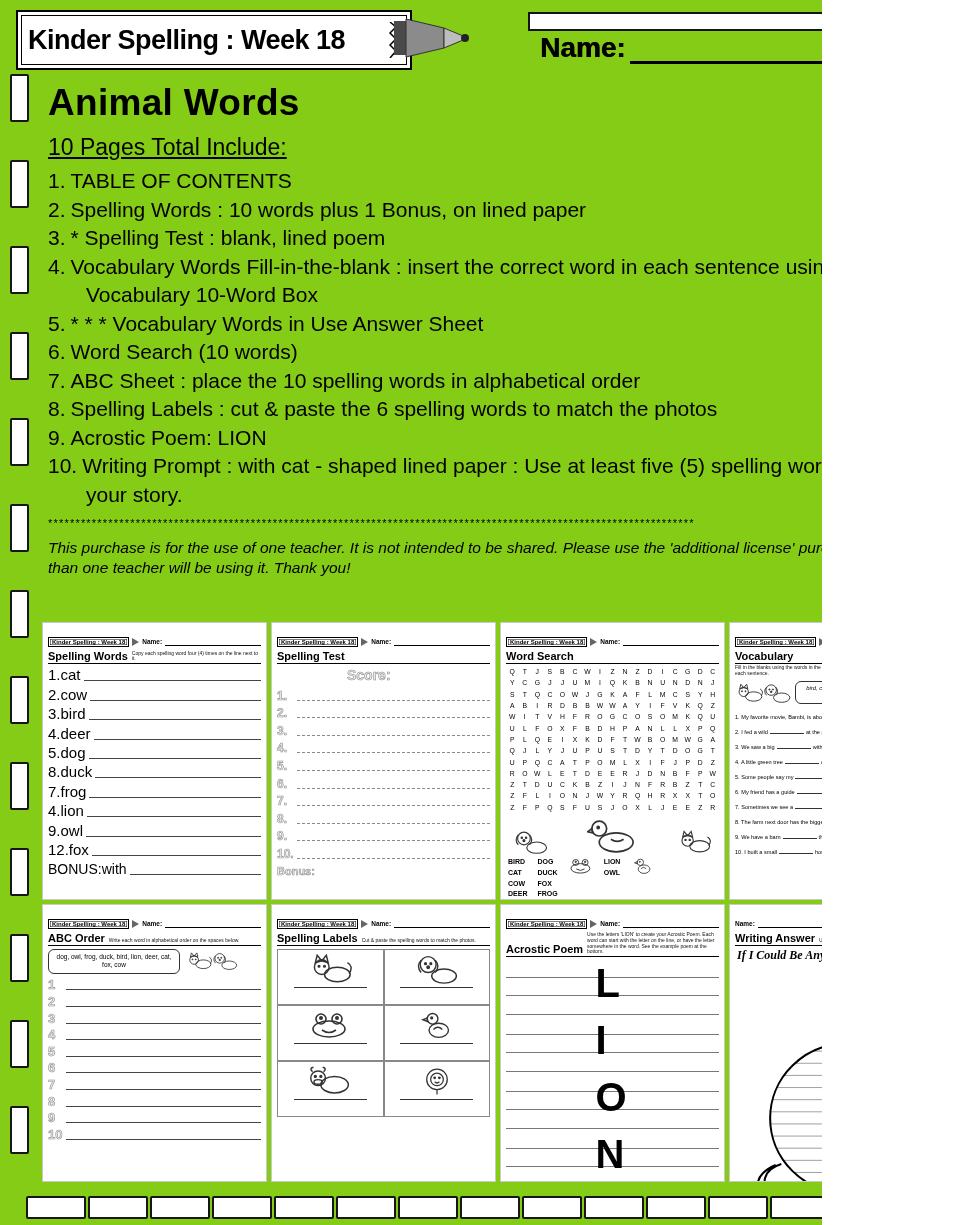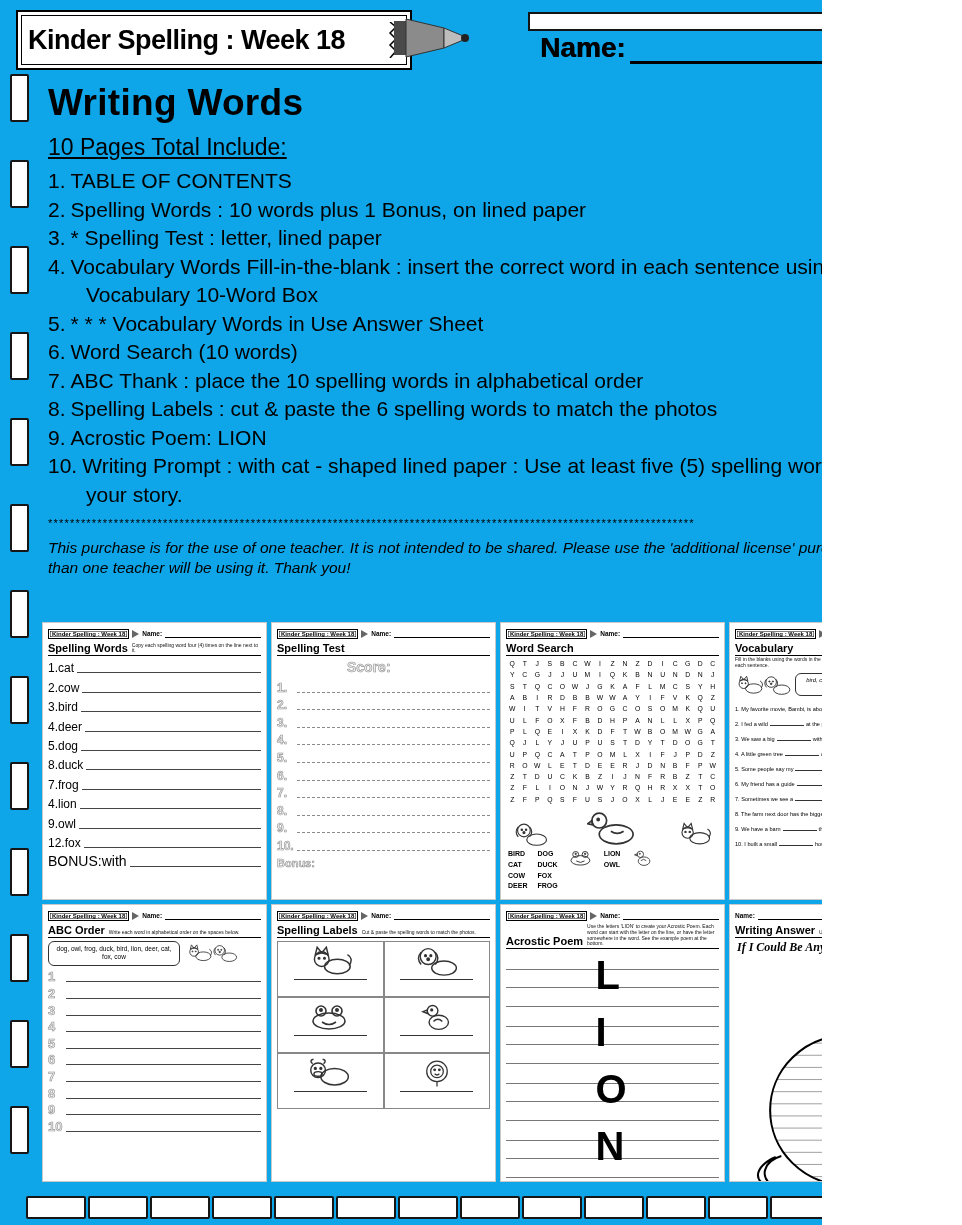--- a/index.html
+++ b/index.html
@@ -1,17 +1,17 @@
 <!DOCTYPE html>
 <html><head>
 <meta charset="utf-8">
 <style>
   html,body{margin:0;padding:0}
   body{width:962px;height:1225px;background:#fff;color:#000;font-family:"Liberation Sans",sans-serif}
-  .page{position:relative;width:822px;height:1225px;overflow:hidden;background:#0ea5e9}
+  .page{position:relative;width:822px;height:1225px;overflow:hidden;background:#84cc16}
 
   
   .brect{position:absolute;background:#fff;border:2px solid #161616;border-radius:2px}
   .brect.v{width:15px;height:44px}
   .brect.h{width:56px;height:19px}
   .topbar{position:absolute;left:528px;top:12px;width:420px;height:15px;background:#fff;border:2px solid #141414}
 
   
   .banner{position:absolute;left:16px;top:10px;width:372px;height:56px;border:2px solid #000;background:#fff;display:flex;align-items:center;gap:6px;padding:0 10px}
   .banner::after{content:"";position:absolute;inset:3px;border:1px solid #000;pointer-events:none}
@@ -30,38 +30,38 @@
   .subtitle{font-size:23px;text-decoration:underline;margin-top:10px}
   ol.contents{list-style:none;margin:6px 0 0 0;padding:0;font-size:21px;line-height:1.36}
   ol.contents li{padding-left:38px;text-indent:-38px}
   .num{margin-right:5px}
   .ital{}
   .stars{font-size:11px;letter-spacing:1.2px;margin-top:7px;white-space:nowrap;overflow:hidden}
   .license{font-style:italic;font-size:15.5px;line-height:1.35;margin-top:9px;width:884px}
 
   
   .thumbs{position:absolute;left:42px;top:622px;width:912px;display:grid;grid-template-columns:repeat(4,1fr);grid-auto-rows:278px;gap:4px}
-  .panel{position:relative;background:#fff;border:1px solid #c9c9c9;padding:4px 5px;overflow:hidden}
+  .panel{position:relative;background:#fff;border:1px solid #c9c9c9;padding:12px 5px;overflow:hidden}
   .mini-head{display:flex;align-items:center;gap:3px;height:13px}
   .mini-banner{border:1px solid #000;box-shadow:inset 0 0 0 1px #fff,inset 0 0 0 1.5px #000;font-size:6px;font-weight:bold;padding:1px 3px;white-space:nowrap;background:#fff}
   .mini-tip{width:0;height:0;border-top:4px solid transparent;border-bottom:4px solid transparent;border-left:7px solid #666}
   .mini-name{font-size:6.5px;font-weight:bold}
   .mini-nameline{flex:1;border-bottom:1px solid #000;height:7px}
   .titlebar{display:flex;align-items:flex-end;gap:4px;border-bottom:1.5px solid #000;padding-bottom:1px;margin-top:2px}
   .p-title{font-weight:bold;font-size:11px;white-space:nowrap}
   .p-instr{flex:1;font-size:5px;line-height:1.15;color:#111}
   .p-instr.block{margin-top:1px}
 
   .rule{flex:1;height:0;margin:0 0 2px 3px}
   .rule.s{border-bottom:1px solid #444}
   .rule.d{border-bottom:1px dashed #8a8a8a}
   .outl{color:#ededed;-webkit-text-stroke:.6px #8f8f8f;font-weight:bold}
 
   
-  .sw-line{display:flex;align-items:flex-end;height:19.4px;font-size:12px}
+  .sw-line{display:flex;align-items:flex-end;height:19.4px;font-size:15px}
   .sw-word{white-space:nowrap}
   .sw-bonus{display:flex;align-items:flex-end;margin-top:3px;font-size:14px}
 
   
   .score{font-size:14px;margin:3px 0 2px 70px}
   .st-row{display:flex;align-items:flex-end;height:17.6px}
   .st-num{width:17px;font-size:12px}
   .st-bonus{font-size:11px;margin-top:4px}
 
   
@@ -133,30 +133,30 @@
     <polygon points="52,12 76,22 52,32" fill="#bdbdbd" stroke="#333" stroke-width="1"></polygon>
     <circle cx="73" cy="22" r="4" fill="#222"></circle>
   </svg>
 
   <div class="name-row">
     <span class="name-label">Name:</span>
     <span class="name-line"></span>
   </div>
 
   <div class="main">
-    <div class="page-title">Writing Words</div>
+    <div class="page-title">Animal Words</div>
     <div class="subtitle">10 Pages Total Include:</div>
     <ol class="contents">
         <li><span class="num">1.</span><span>TABLE OF CONTENTS</span><span class="ital"></span></li>
         <li><span class="num">2.</span><span>Spelling Words : </span><span class="ital">10 words plus 1 Bonus, on lined paper</span></li>
-        <li><span class="num">3.</span><span></span><span class="ital">* Spelling Test : letter, lined paper</span></li>
+        <li><span class="num">3.</span><span></span><span class="ital">* Spelling Test : blank, lined poem</span></li>
         <li><span class="num">4.</span><span>Vocabulary Words Fill-in-the-blank : </span><span class="ital">insert the correct word in each sentence using the Vocabulary 10-Word Box</span></li>
         <li><span class="num">5.</span><span></span><span class="ital">* * *  Vocabulary Words in Use Answer Sheet</span></li>
         <li><span class="num">6.</span><span>Word Search (10 words)</span><span class="ital"></span></li>
-        <li><span class="num">7.</span><span>ABC Thank : </span><span class="ital">place the 10 spelling words in alphabetical order</span></li>
+        <li><span class="num">7.</span><span>ABC Sheet : </span><span class="ital">place the 10 spelling words in alphabetical order</span></li>
         <li><span class="num">8.</span><span>Spelling Labels </span><span class="ital">: cut &amp; paste the 6 spelling words to match the photos</span></li>
         <li><span class="num">9.</span><span>Acrostic Poem: </span><span class="ital">LION</span></li>
         <li><span class="num">10.</span><span>Writing Prompt : with cat - shaped lined paper </span><span class="ital">: Use at least five (5) spelling words to write your story.</span></li>
       </ol>
     <div class="stars">**********************************************************************************************************************</div>
     <div class="license">This purchase is for the use of one teacher. It is not intended to be shared. Please use the 'additional license' purchase if more than one teacher will be using it. Thank you!</div>
   </div>
 
   <div class="thumbs">
 

